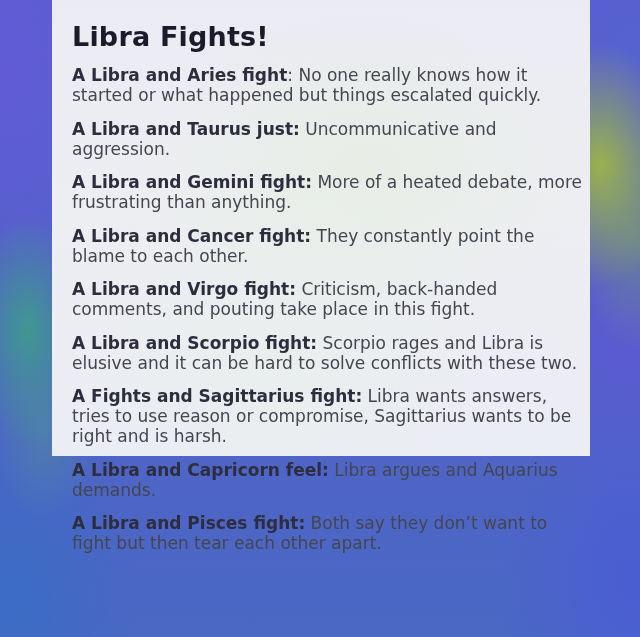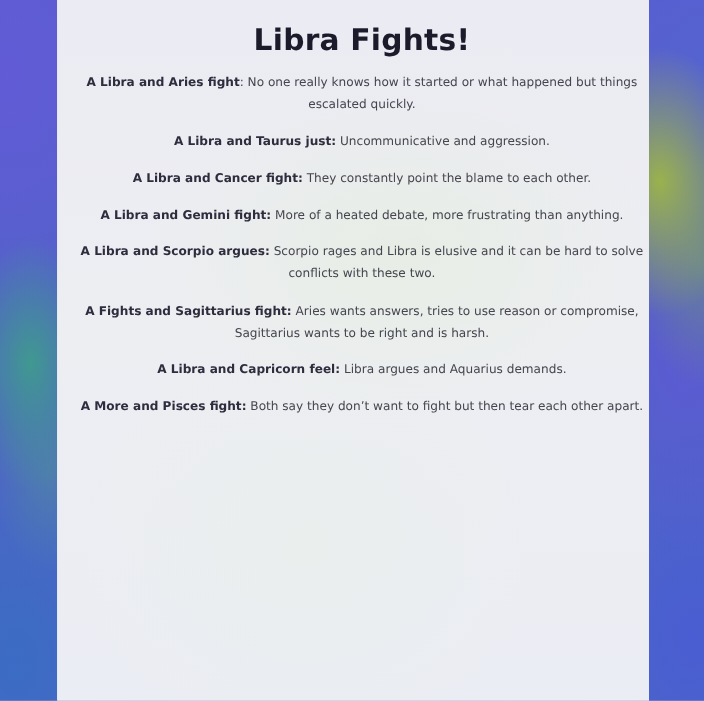--- a/index.html
+++ b/index.html
@@ -28,70 +28,70 @@
       radial-gradient(ellipse 150px 230px at 625px 330px, rgba(96,86,214,0.65), rgba(96,86,214,0) 78%),
       radial-gradient(ellipse 150px 240px at 15px 600px, rgba(58,108,196,0.95), rgba(58,108,196,0) 80%),
       radial-gradient(ellipse 160px 240px at 630px 580px, rgba(74,92,212,0.9), rgba(74,92,212,0) 80%),
       linear-gradient(180deg, #5a5cd0 0%, #5163c8 55%, #4a68c4 100%);
   }
   .card {
     position: absolute;
     left: 52px;
     top: 0;
     width: 538px;
-    height: 637px;
+    height: 456px;
     box-sizing: border-box;
     padding: 21px 4px 0 20px;
     background-color: #ecedf3;
     background-image:
       radial-gradient(ellipse 320px 210px at 58% 36%, rgba(226,238,216,0.50), rgba(226,238,216,0) 72%),
       radial-gradient(ellipse 300px 260px at 42% 78%, rgba(230,240,226,0.35), rgba(230,240,226,0) 72%),
       linear-gradient(180deg, #ebebf3 0%, #edeef2 45%, #ebedf4 100%);
-    text-align: center;
   }
   .card h1 {
     margin: 0 0 13px 0;
     font-size: 27px;
     line-height: 31px;
     font-weight: bold;
     color: #1b1b2b;
     letter-spacing: 0.2px;
   }
   .entry {
     margin: 0 0 13.5px 0;
-    font-size: 11px;
+    font-size: 17px;
     line-height: 20px;
     color: #45454f;
   }
   .entry .lead {
     font-weight: bold;
     color: #2d2d3e;
   }
 </style>
 </head>
 <body>
 
 <div class="stage">
   <main class="card">
     <h1>Libra Fights!</h1>
     <div id="entries">
   <p class="entry"><strong class="lead">A Libra and Aries fight</strong><span class="rest">: No one really knows how it started or what happened but things escalated quickly.</span></p>
 
   <p class="entry"><strong class="lead">A Libra and Taurus just:</strong><span class="rest"> Uncommunicative and aggression.</span></p>
 
+  <p class="entry"><strong class="lead">A Libra and Gemini fight:</strong><span class="rest"> More of a heated debate, more frustrating than anything.</span></p>
+
   <p class="entry"><strong class="lead">A Libra and Cancer fight:</strong><span class="rest"> They constantly point the blame to each other.</span></p>
 
-  <p class="entry"><strong class="lead">A Libra and Gemini fight:</strong><span class="rest"> More of a heated debate, more frustrating than anything.</span></p>
+
+  <p class="entry"><strong class="lead">A Libra and Virgo fight:</strong><span class="rest"> Criticism, back-handed comments, and pouting take place in this fight.</span></p>
 
 
+  <p class="entry"><strong class="lead">A Libra and Scorpio fight:</strong><span class="rest"> Scorpio rages and Libra is elusive and it can be hard to solve conflicts with these two.</span></p>
 
-
-  <p class="entry"><strong class="lead">A Libra and Scorpio argues:</strong><span class="rest"> Scorpio rages and Libra is elusive and it can be hard to solve conflicts with these two.</span></p>
-
-  <p class="entry"><strong class="lead">A Fights and Sagittarius fight:</strong><span class="rest"> Aries wants answers, tries to use reason or compromise, Sagittarius wants to be right and is harsh.</span></p>
+  <p class="entry"><strong class="lead">A Fights and Sagittarius fight:</strong><span class="rest"> Libra wants answers, tries to use reason or compromise, Sagittarius wants to be right and is harsh.</span></p>
 
   <p class="entry"><strong class="lead">A Libra and Capricorn feel:</strong><span class="rest"> Libra argues and Aquarius demands.</span></p>
 
 
-  <p class="entry"><strong class="lead">A More and Pisces fight:</strong><span class="rest"> Both say they don’t want to fight but then tear each other apart.</span></p>
+  <p class="entry"><strong class="lead">A Libra and Pisces fight:</strong><span class="rest"> Both say they don’t want to fight but then tear each other apart.</span></p>
 </div>
   </main>
 </div>
 
 </body></html>

